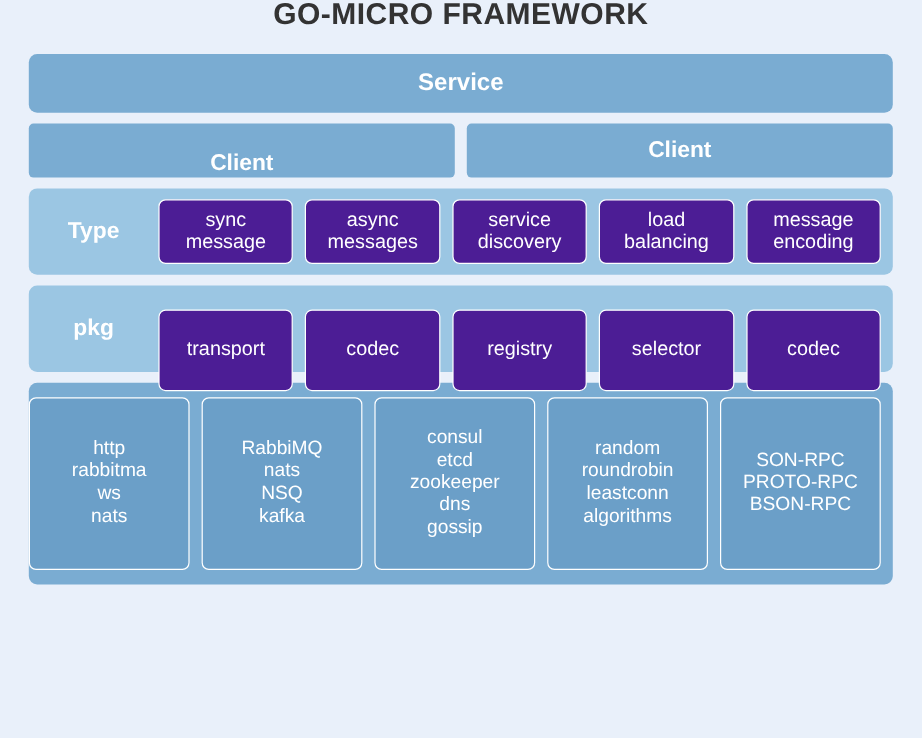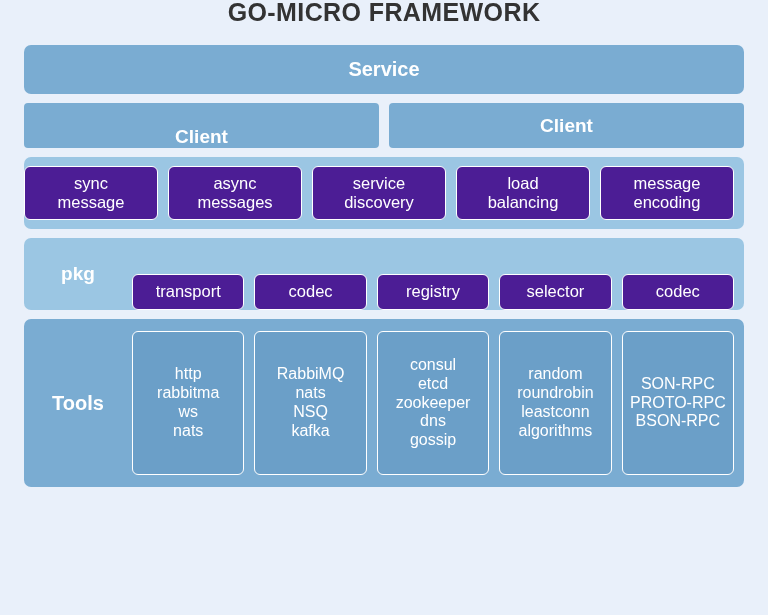--- a/index.html
+++ b/index.html
@@ -120,21 +120,21 @@
   .layer.medium .cell {
     background: #6b9fc8;
     font-size: 16px;
   }
 
   
   .layer.type-row { height: 72px; padding: 9px 0; }
   .layer.type-row .cell { height: 54px; }
 
   .layer.pkg-row { height: 72px; padding: 9px 0; }
-  .layer.pkg-row .cell { height: 36px; margin-top: 35px; }
+  .layer.pkg-row .cell { height: 68px; margin-top: 35px; }
 
   .layer.tools-row { height: 168px; padding: 12px 0; }
   .layer.tools-row .cell { height: 144px; }
   .layer.tools-row .layer-label { font-size: 20px; }
 
   .cell-text { white-space: pre-line; display: block; }
 
   
   .logo {
     position: absolute;
@@ -173,20 +173,21 @@
     <div class="cs-row">
       <div class="cs-bar client">
         <span>Client</span>
       </div>
       <div class="cs-bar server">
         <span>Client</span>
       </div>
     </div>
 
     <div class="layer light type-row">
+      <div class="layer-label">Type</div>
       <div class="cells">
         <div class="cell">
           <span class="cell-text">sync
 message</span>
         </div>
         <div class="cell">
           <span class="cell-text">async
 messages</span>
         </div>
         <div class="cell">
@@ -219,21 +220,20 @@
         <div class="cell">
           <span class="cell-text">selector</span>
         </div>
         <div class="cell">
           <span class="cell-text">codec</span>
         </div>
       </div>
     </div>
 
     <div class="layer medium tools-row">
-      <div class="layer-label">Tools</div>
       <div class="cells">
         <div class="cell">
           <span class="cell-text">http
 rabbitma
 ws
 nats</span>
         </div>
         <div class="cell">
           <span class="cell-text">RabbiMQ
 nats

